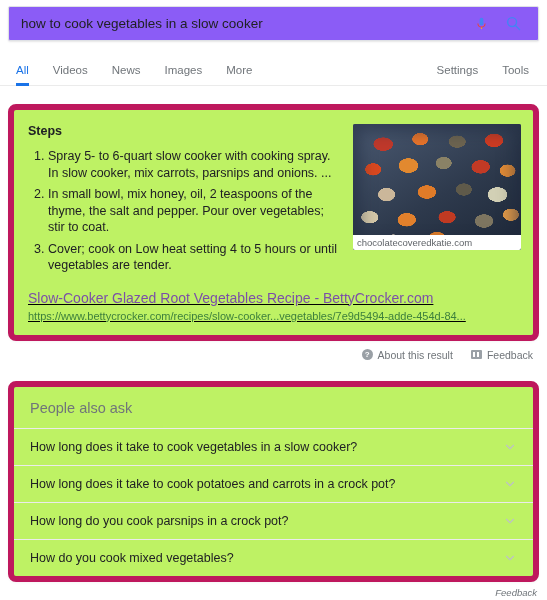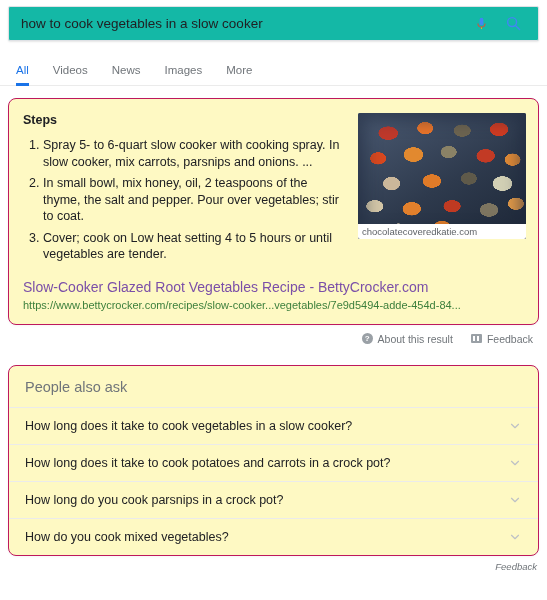--- a/index.html
+++ b/index.html
@@ -12,21 +12,21 @@
   }
   .page { position: relative; width: 547px; height: 600px; background:#fff; }
 
   
   .searchbar-wrap { padding: 6px 8px 0 8px; }
   .searchbar {
     display: flex; align-items: center;
     height: 35px;
     border: 1px solid #dfe1e5;
     border-radius: 2px;
-    background: #14b8a6;
+    background: #8b5cf6;
     box-shadow: 0 1px 2px rgba(0,0,0,0.10);
     padding: 0 12px 0 12px;
   }
   .search-input {
     flex: 1 1 auto;
     border: none; outline: none;
     font-family: "Liberation Sans", sans-serif;
     font-size: 13.5px;
     color: #202124;
     background: transparent;
@@ -67,24 +67,24 @@
 
   
   .result-stats {
     color: #70757a;
     font-size: 11px;
     padding: 10px 0 0 16px;
   }
 
   
   .card {
-    margin: 12px 8px 0 8px;
-    border: 1px solid #be185d;
+    margin: 18px 8px 0 8px;
+    border: 6px solid #be185d;
     border-radius: 8px;
-    background: #fef9c3;
+    background: #bef264;
     box-shadow: 0 1px 3px rgba(0,0,0,0.04);
   }
 
   
   .fs-inner { display: flex; padding: 14px 12px 10px 14px; }
   .fs-text { flex: 1 1 auto; padding-right: 12px; }
   .fs-title {
     font-size: 12.5px; font-weight: bold; color: #202124;
     margin: 0 0 10px 0;
   }
@@ -131,21 +131,21 @@
   }
   .fs-caption {
     position: absolute; left: 0; bottom: 0;
     width: 100%;
     background: #ffffff;
     color: #5f6368;
     font-size: 9.5px;
     padding: 2px 4px;
     white-space: nowrap; overflow: hidden;
   }
-  .fs-link-block { padding: 0 14px 12px 14px; }
+  .fs-link-block { padding: 0 14px 12px 14px; text-decoration: underline; }
   .fs-link {
     display: block;
     color: #7b4fa8;
     font-size: 14px;
     line-height: 19px;
     text-decoration: none;
     margin-bottom: 1px;
     cursor: pointer;
   }
   .fs-url {
@@ -234,20 +234,24 @@
     </div>
   </div>
 
   <div class="navbar">
     <div class="nav-left">
       <span class="tab active first">All</span>
       <span class="tab">Videos</span>
       <span class="tab">News</span>
       <span class="tab">Images</span>
       <span class="tab">More</span>
+    </div>
+    <div class="nav-right">
+      <span class="tool">Settings</span>
+      <span class="tool last">Tools</span>
     </div>
   </div>
 
 
   <div class="card">
     <div class="fs-inner">
       <div class="fs-text">
         <div class="fs-title">Steps</div>
         <ol class="steps-list">
           <li>Spray 5- to 6-quart slow cooker with cooking spray. In slow cooker, mix carrots, parsnips and onions. ...</li>

